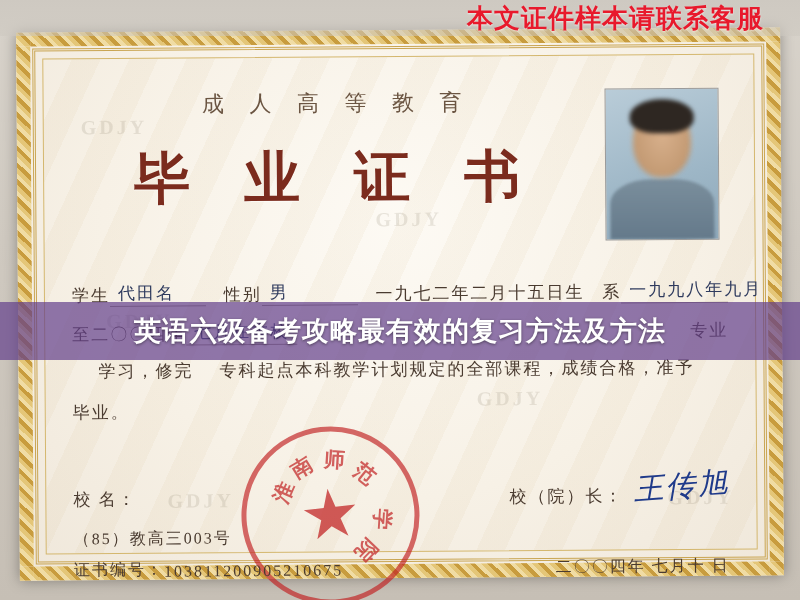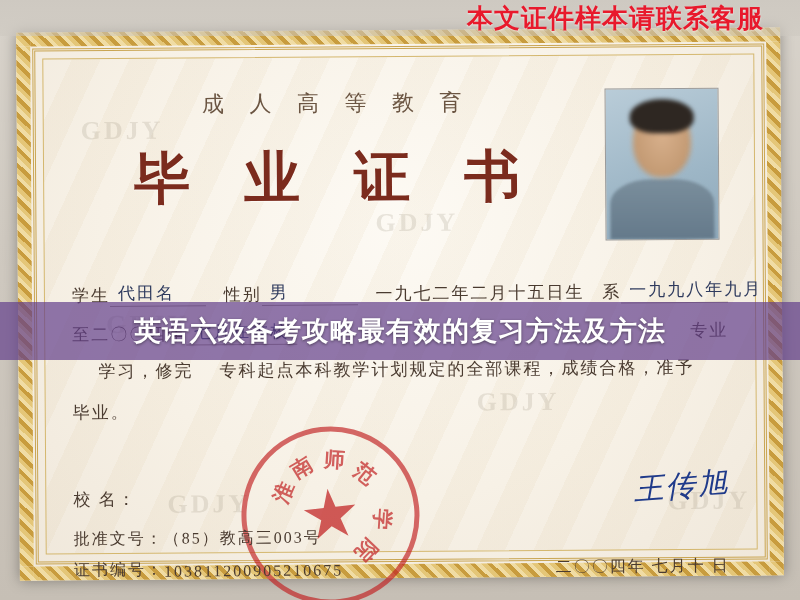--- a/index.html
+++ b/index.html
@@ -74,21 +74,21 @@
   
   .watermarks {
     position: absolute;
     inset: 28px;
     overflow: hidden;
     pointer-events: none;
   }
   .wm {
     position: absolute;
     color: rgba(150,140,120,0.20);
-    font-size: 26px;
+    font-size: 20px;
     letter-spacing: 3px;
     font-family: "Liberation Serif", serif;
     font-weight: bold;
   }
 
   
   .cert-head {
     position: absolute;
     left: 60px;
     top: 58px;
@@ -382,24 +382,24 @@
         <span style="transform:rotate(45deg)  translate(-10px,-68px)">范</span>
         <span style="transform:rotate(100deg) translate(-10px,-66px)">学</span>
         <span style="transform:rotate(140deg) translate(-10px,-64px)">院</span>
       </div>
     </div>
 
     <div class="sign-row">
       <div class="sign-line">
         <span class="lbl">校    名：</span>
         <span class="flex1"></span>
+        <span class="lbl">校（院）长：</span>
         <span class="handwriting">王传旭</span>
       </div>
       <div class="footer-line">
-        <span class="lbl">批准文号：</span>
         <span class="lbl">（85）教高三003号</span>
       </div>
       <div class="footer-line">
         <span class="lbl">证书编号：</span>
         <span class="lbl">103811200905210675</span>
         <span class="flex1"></span>
         <span class="lbl">二〇〇四年   七月十    日</span>
       </div>
     </div>
   </div>

